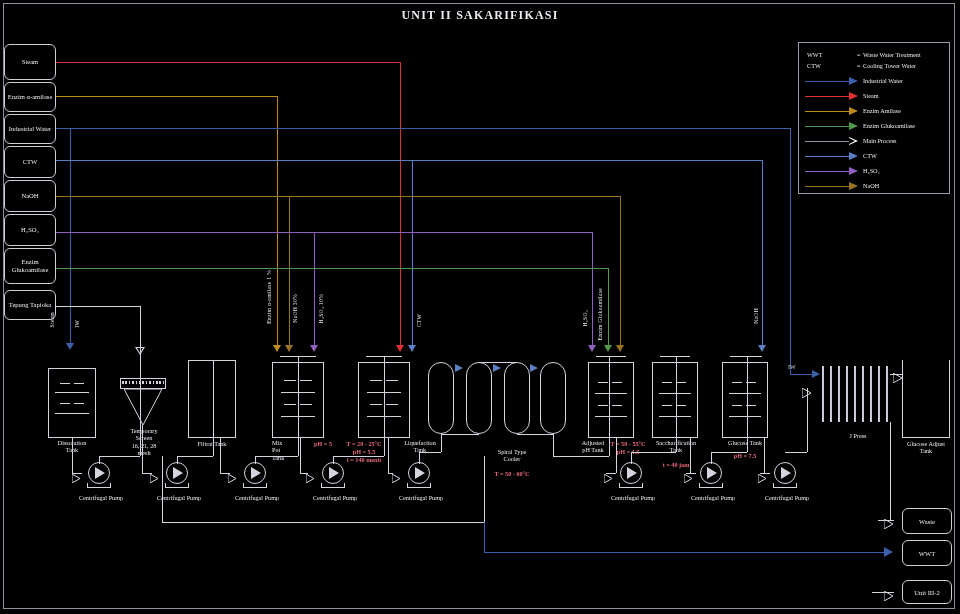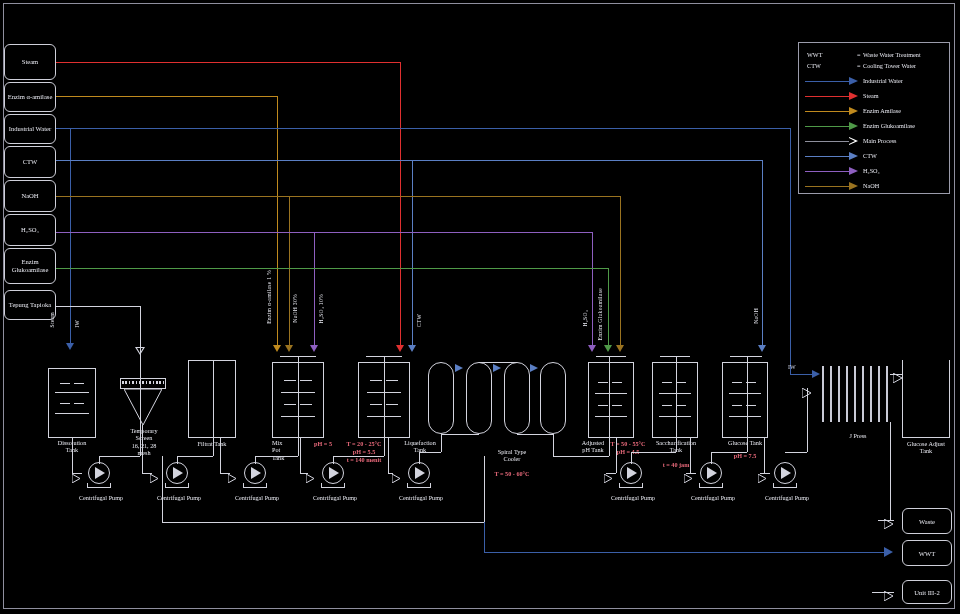--- a/index.html
+++ b/index.html
@@ -31,20 +31,21 @@
   .screen{position:absolute;border:1px solid #d3d4de;box-sizing:border-box;}
   .screen-dots{position:absolute;top:3px;left:2px;right:2px;height:3px;background:repeating-linear-gradient(to right,#d3d4de 0 1.6px,transparent 1.6px 3.4px);}
   .press-bar{position:absolute;width:1.6px;background:#c9cad6;}
   .smalltxt{position:absolute;font-size:6px;color:#cfd6ea;}
 </style>
 </head>
 <body>
 
 <div id="stage">
   <div class="frame"></div>
+  <div class="title">UNIT II SAKARIFIKASI</div>
 
   <div class="srcbox" style="left:4px;top:44px;width:52px;height:36px;">
       <span>Steam</span>
     </div>
   <div class="srcbox" style="left:4px;top:82px;width:52px;height:30px;">
       <span>Enzim α-amilase</span>
     </div>
   <div class="srcbox" style="left:4px;top:114px;width:52px;height:30px;">
       <span>Industrial Water</span>
     </div>

